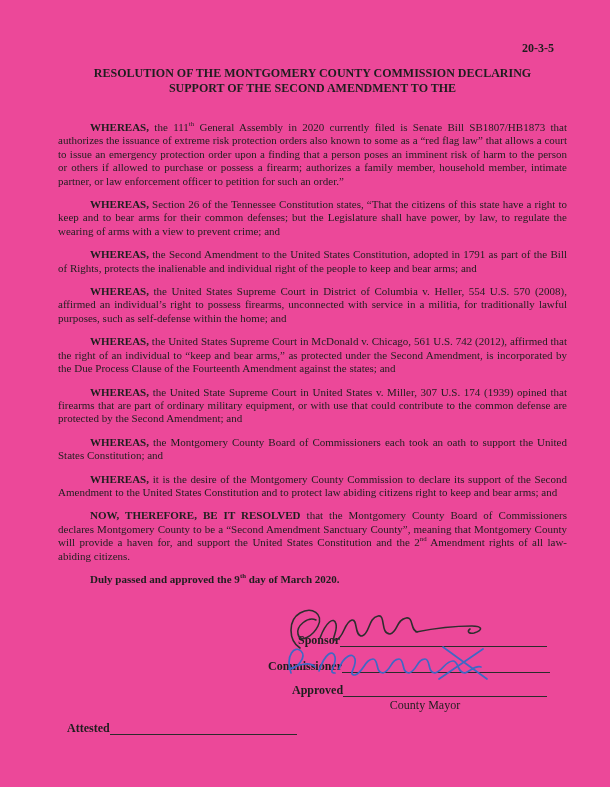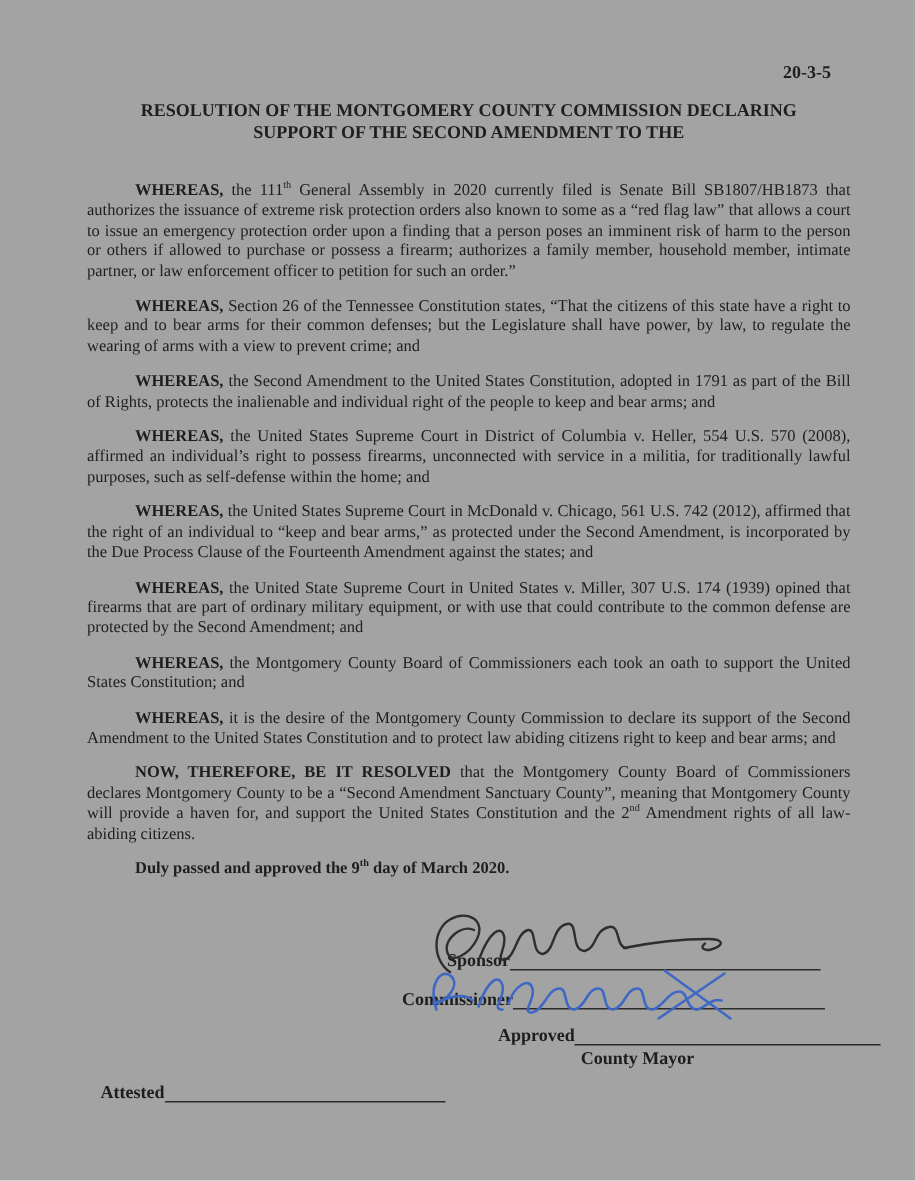--- a/index.html
+++ b/index.html
@@ -1,32 +1,32 @@
 <!DOCTYPE html>
 <html><head>
 <meta charset="utf-8">
 <style>
   html,body{margin:0;padding:0;background:#ffffff;}
   .page{
-    position:relative;width:610px;height:787px;background:#a3a3a3;
+    position:relative;width:610px;height:787px;background:#ec4899;
     font-family:"Liberation Serif","DejaVu Serif",serif;color:#1e1e1e;overflow:hidden;
   }
   .doc-number{position:absolute;top:41px;right:56px;font-weight:bold;font-size:12px;}
   .title{position:absolute;top:66px;left:58px;right:43px;text-align:center;
     font-weight:bold;font-size:12px;line-height:15px;}
   .body-text{position:absolute;top:121px;left:58px;right:43px;}
   .body-text p{margin:0 0 10px 0;font-size:11px;line-height:13.4px;
     text-align:justify;text-indent:32px;}
   .body-text p.duly{text-align:left;font-weight:bold;}
   .b{font-weight:bold;}
   sup{font-size:0.62em;line-height:0;}
   .sig-row{position:absolute;display:flex;height:16px;}
   .sig-label{font-weight:bold;font-size:12px;line-height:16px;white-space:nowrap;}
   .sig-line{flex:1;border-bottom:1.2px solid #2b2b2b;margin-bottom:1px;}
-  .sig-sub{position:absolute;font-weight:bold;font-size:12px;text-align:center;}
+  .sig-sub{position:absolute;font-weight:normal;font-size:12px;text-align:center;}
   .sig-svg{position:absolute;}
   .sig-svg path{fill:none;stroke-linecap:round;stroke-linejoin:round;}
 </style>
 </head>
 <body>
 
 <div class="page">
 
   <div class="doc-number">20-3-5</div>
 
@@ -51,21 +51,21 @@
   <div class="sig-row" style="left:298px;top:632px;width:249px;">
     <span class="sig-label">Sponsor</span>
     <span class="sig-line"></span>
   </div>
 
   <div class="sig-row" style="left:268px;top:658px;width:282px;">
     <span class="sig-label">Commissioner</span>
     <span class="sig-line"></span>
   </div>
 
-  <div class="sig-row" style="left:292px;top:682px;width:255px;margin-left:40px;">
+  <div class="sig-row" style="left:292px;top:682px;width:255px;">
     <span class="sig-label">Approved</span>
     <span class="sig-line"></span>
   </div>
   <div class="sig-sub" style="left:330px;top:698px;width:190px;">County Mayor</div>
 
   <div class="sig-row" style="left:67px;top:720px;width:230px;text-align:right;">
     <span class="sig-label">Attested</span>
     <span class="sig-line"></span>
   </div>
 

